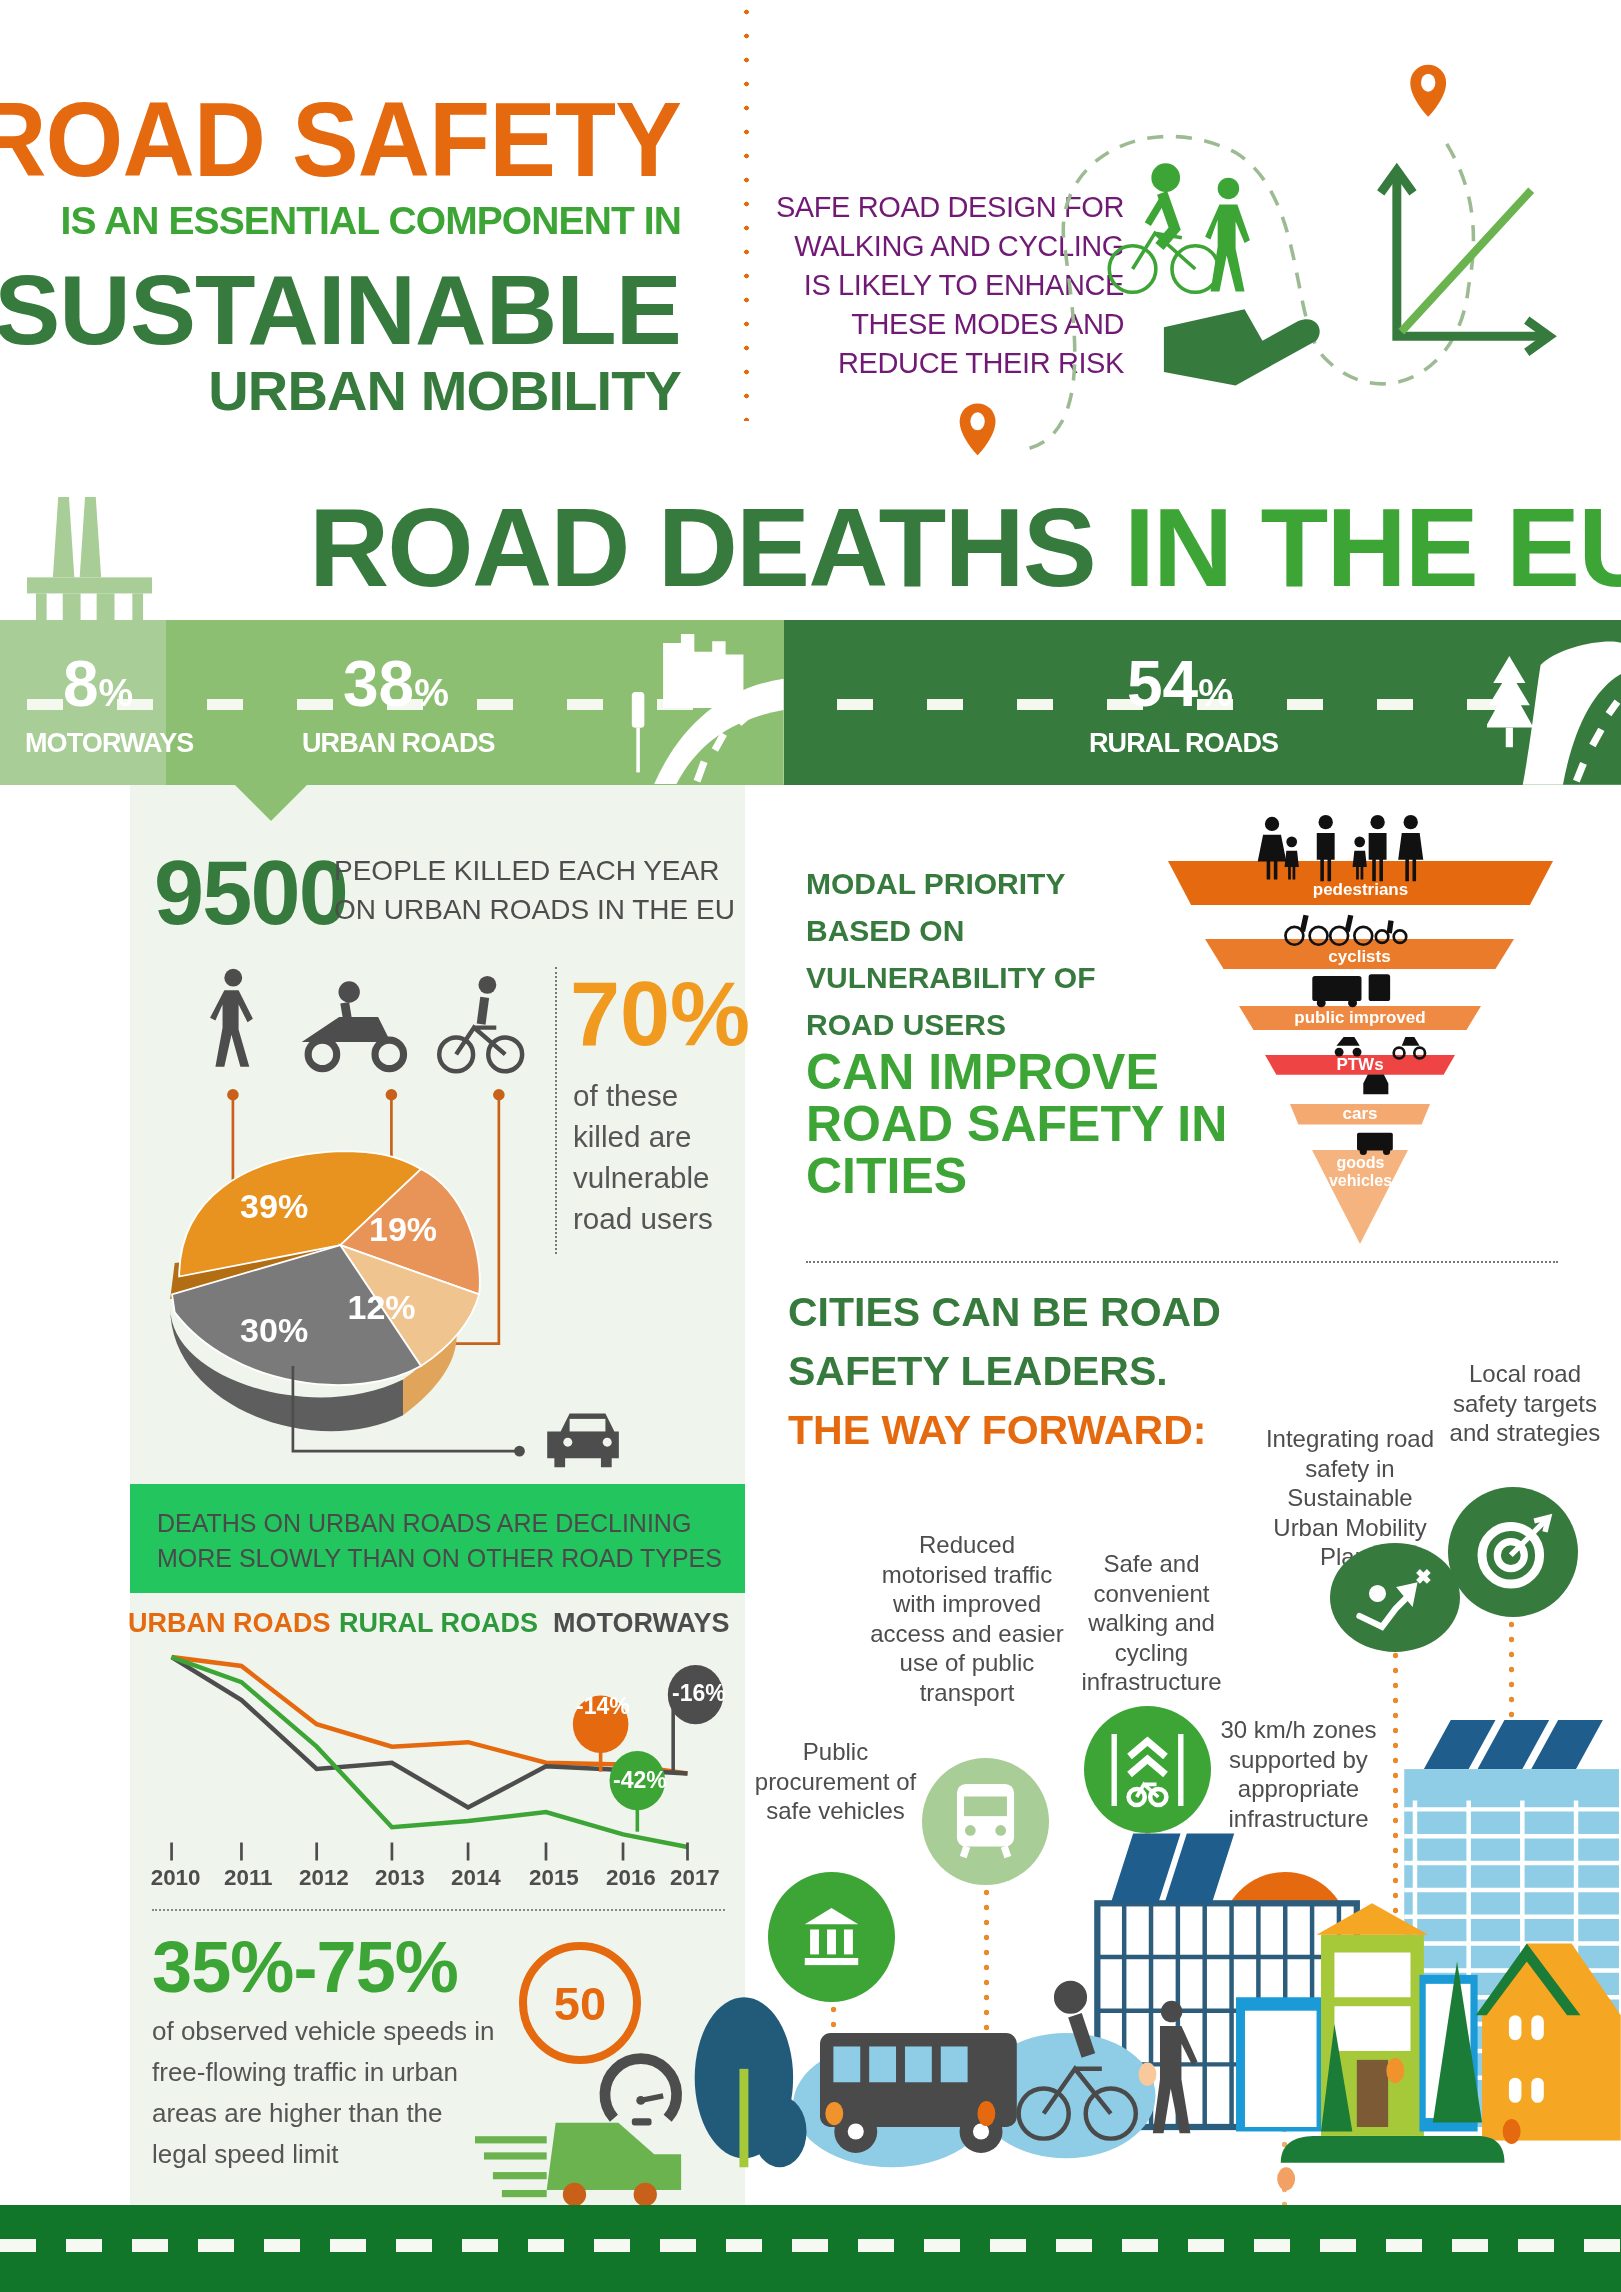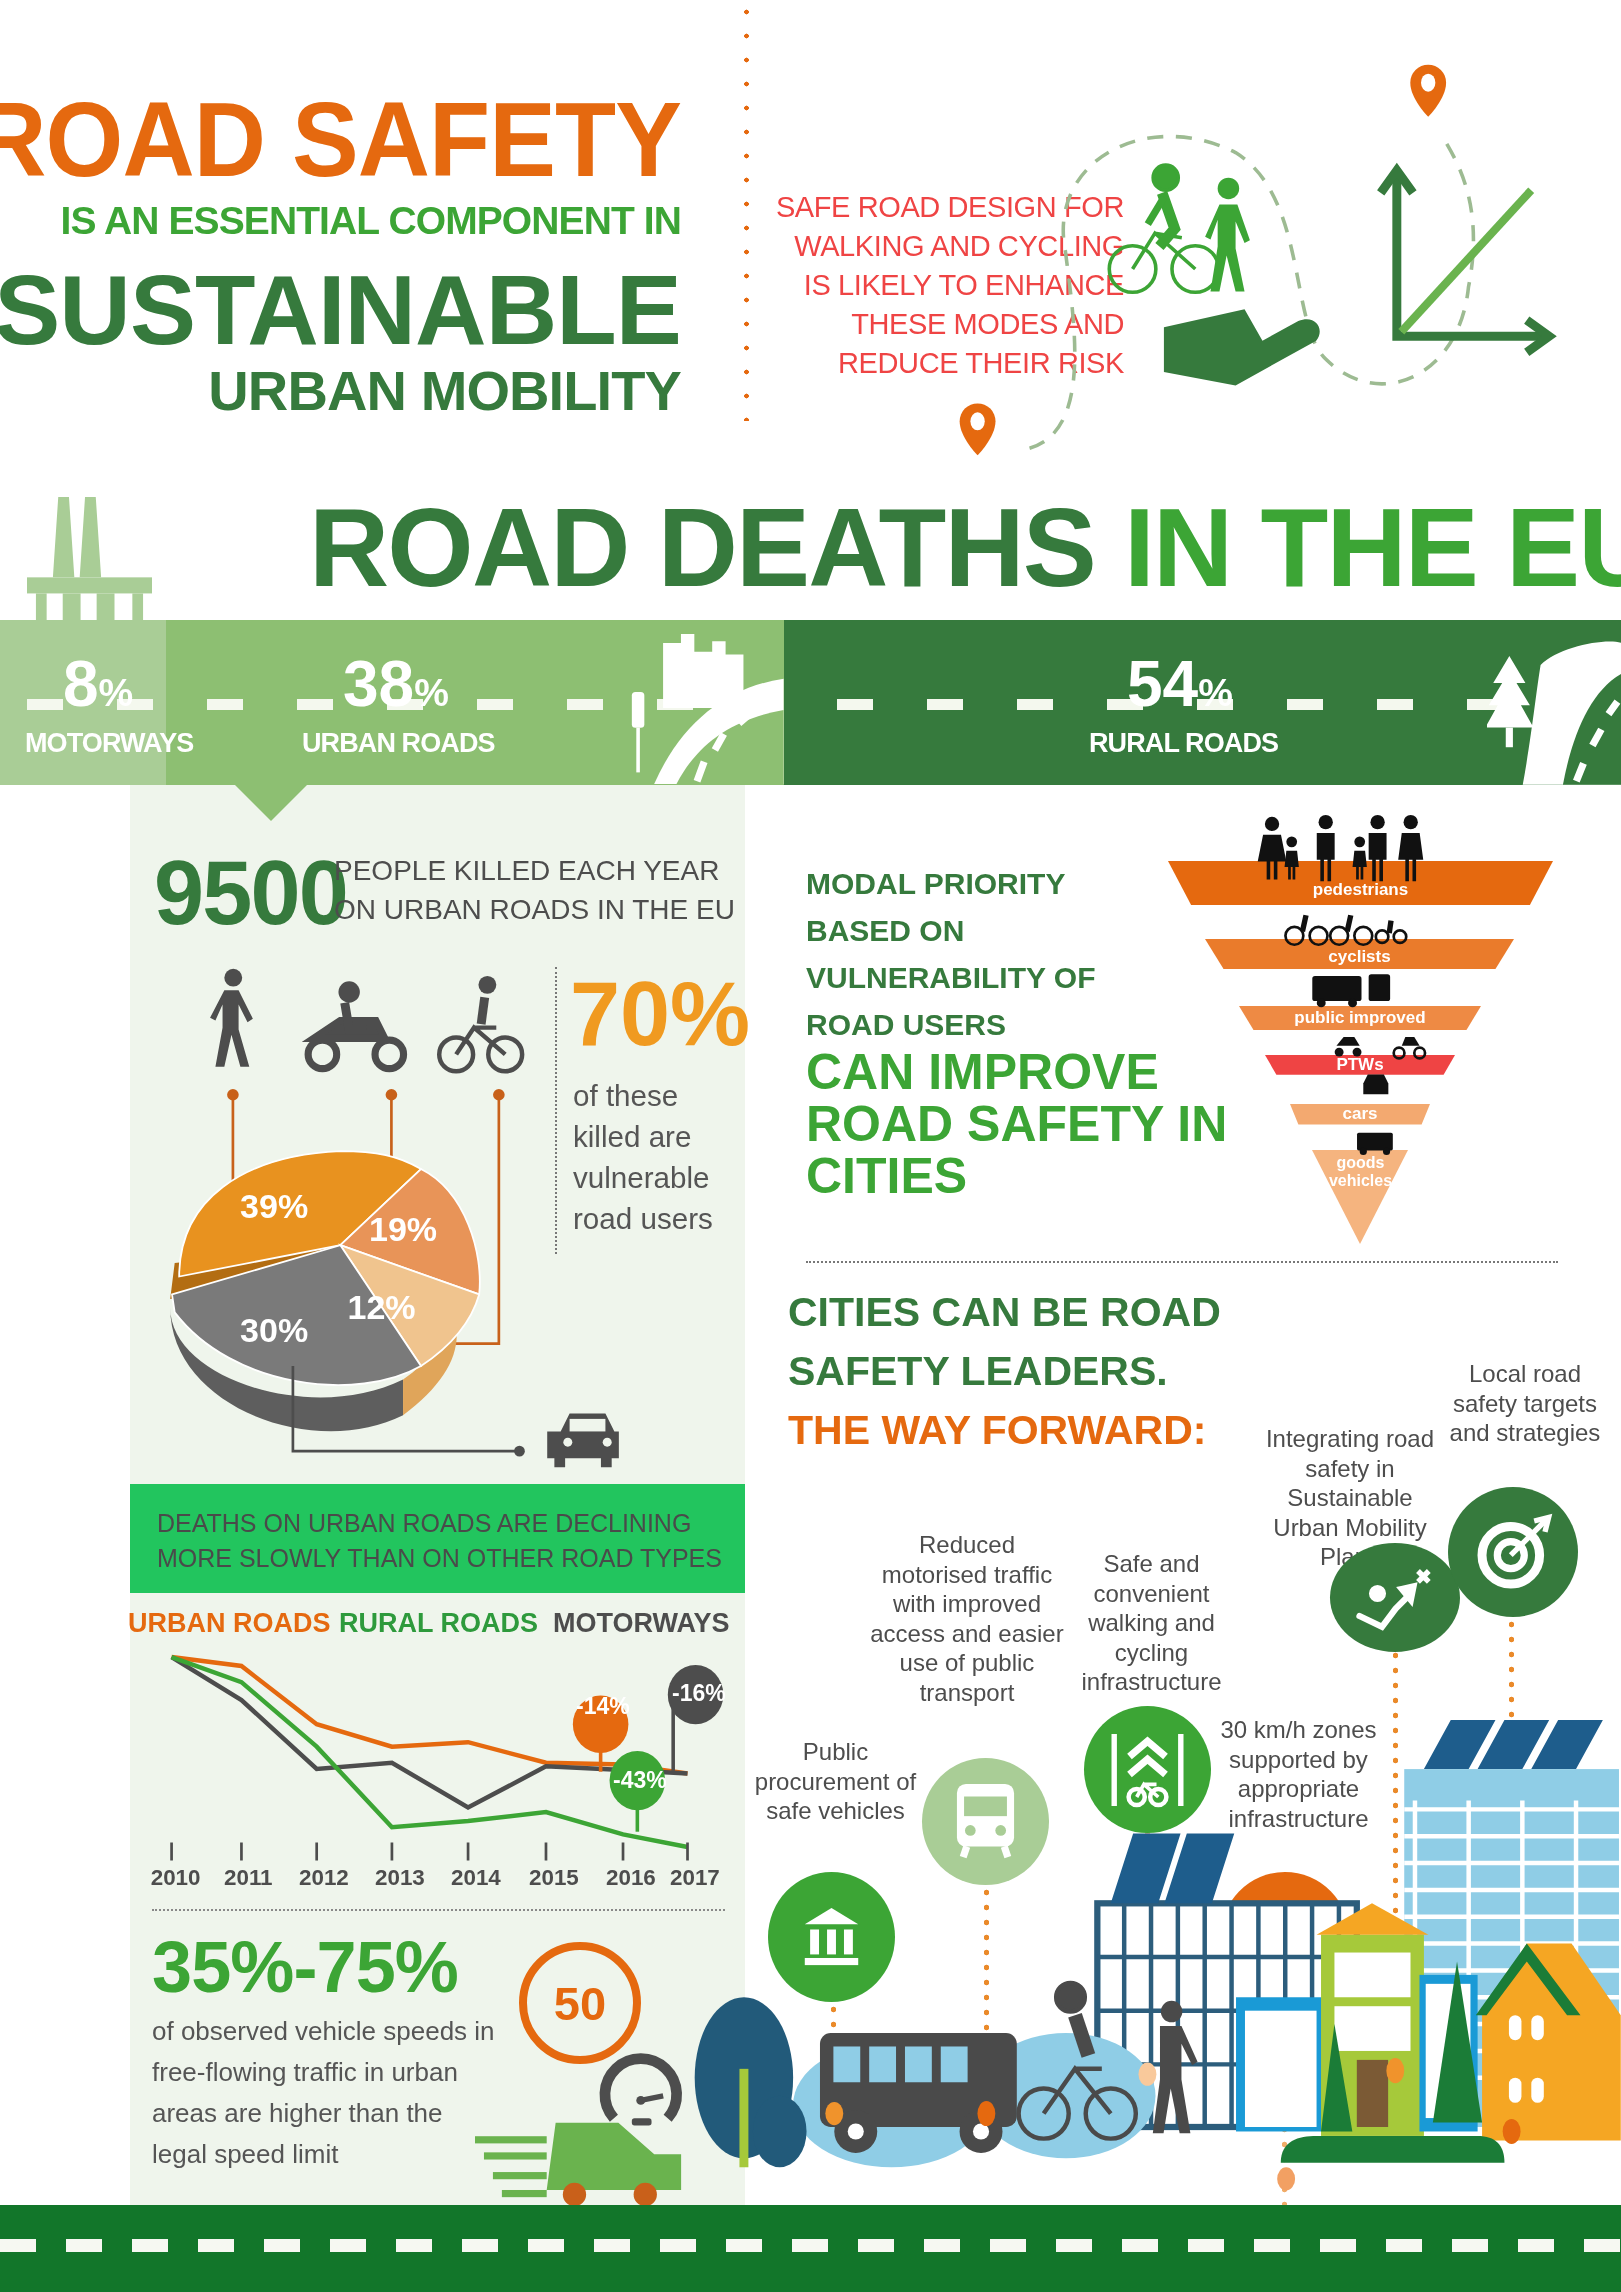--- a/index.html
+++ b/index.html
@@ -5,21 +5,21 @@
   *{box-sizing:border-box;margin:0;padding:0}
   body{width:1621px;height:2293px;background:#ffffff;font-family:"Liberation Sans","DejaVu Sans",sans-serif;position:relative;overflow:hidden}
   .abs{position:absolute}
   .orange{color:#e5690f}
   .lgreen{color:#3ca535}
   .dgreen{color:#367a3d}
   .grey{color:#4d4d4d}
   
   .hero-line{position:absolute;right:940px;text-align:right;white-space:nowrap;font-weight:700;letter-spacing:-0.9px}
   .vdots{position:absolute;left:744px;top:0;width:5.4px;height:421px;background:radial-gradient(circle,#e5690f 2.2px,transparent 2.7px) 0 0/5.4px 24px repeat-y}
-  .safe-text{position:absolute;right:497px;top:188px;text-align:right;font-size:29px;line-height:39px;color:#ef4444;letter-spacing:-0.4px}
+  .safe-text{position:absolute;right:497px;top:188px;text-align:right;font-size:29px;line-height:39px;color:#701a75;letter-spacing:-0.4px}
   
   .band{position:absolute;top:620px;height:165px}
   .dash-row{position:absolute;top:699px;height:10.7px;left:0;width:1621px;background:repeating-linear-gradient(90deg,transparent 0 27px,#f4f8ee 27px 63px,transparent 63px 90px)}
   .big-pct{position:absolute;color:#fff;font-weight:700;text-align:center}
   .band-label{position:absolute;color:#fff;font-weight:700;font-size:27px;text-align:center;letter-spacing:-0.9px}
   
   .lpanel{position:absolute;left:130px;top:785px;width:615px;height:1420px;background:#eff5ec}
   
   .pyr{position:absolute;background:#e5690f;clip-path:polygon(0 0,100% 0,94% 100%,6% 100%)}
   .pyr-label{position:absolute;width:100%;text-align:center;color:#fff;font-weight:700;font-size:17px}
@@ -229,21 +229,21 @@
   <g>
       <path d="M572 160 V205" stroke="#3ca535" stroke-width="4"></path>
       <ellipse cx="572" cy="148" rx="31" ry="33" fill="#3ca535"></ellipse>
     </g>
   <g stroke="#4d4d4d" stroke-width="3">
     <path d="M52 217 V237 M130 217 V237 M214 217 V237 M298 217 V237 M383 217 V237 M470 217 V237 M556 217 V237 M628 217 V237"></path>
   </g>
 </svg>
 <div class="abs" style="left:576px;top:1693px;color:#fff;font-size:23px;font-weight:700;font-family:'Liberation Sans Narrow','Liberation Sans',sans-serif">-14%</div>
 <div class="abs" style="left:672px;top:1680px;color:#fff;font-size:23px;font-weight:700;font-family:'Liberation Sans Narrow','Liberation Sans',sans-serif">-16%</div>
-<div class="abs" style="left:613px;top:1767px;color:#fff;font-size:23px;font-weight:700;font-family:'Liberation Sans Narrow','Liberation Sans',sans-serif">-43%</div>
+<div class="abs" style="left:613px;top:1767px;color:#fff;font-size:23px;font-weight:700;font-family:'Liberation Sans Narrow','Liberation Sans',sans-serif">-42%</div>
 
 <div class="abs" style="left:148px;top:1865px;width:609px;font-size:22.4px;font-weight:700;font-family:'Liberation Sans Narrow','Liberation Sans',sans-serif;color:#4d4d4d">
   <span class="abs" style="left:2.7px">2010</span>
   <span class="abs" style="left:76px">2011</span>
   <span class="abs" style="left:151px">2012</span>
   <span class="abs" style="left:227px">2013</span>
   <span class="abs" style="left:303px">2014</span>
   <span class="abs" style="left:381px">2015</span>
   <span class="abs" style="left:458px">2016</span>
   <span class="abs" style="left:522px">2017</span>

